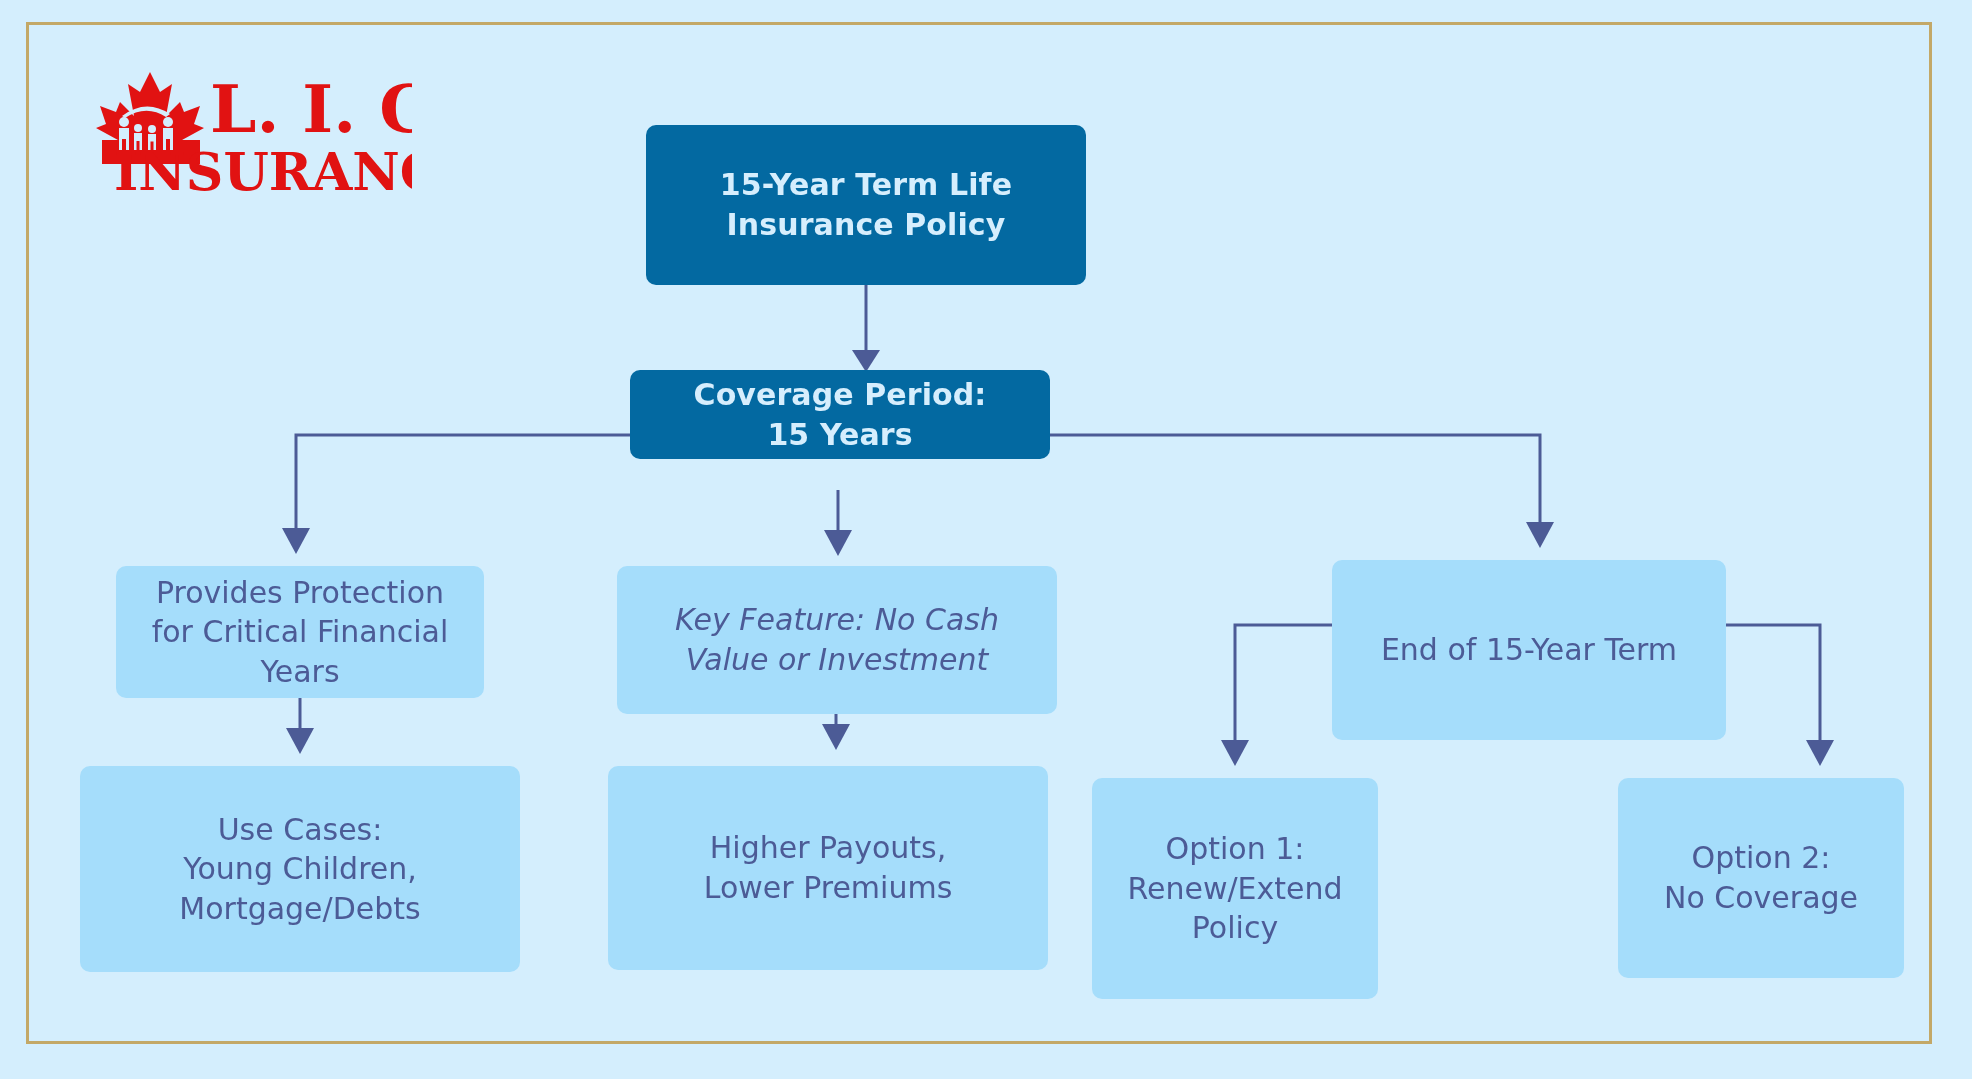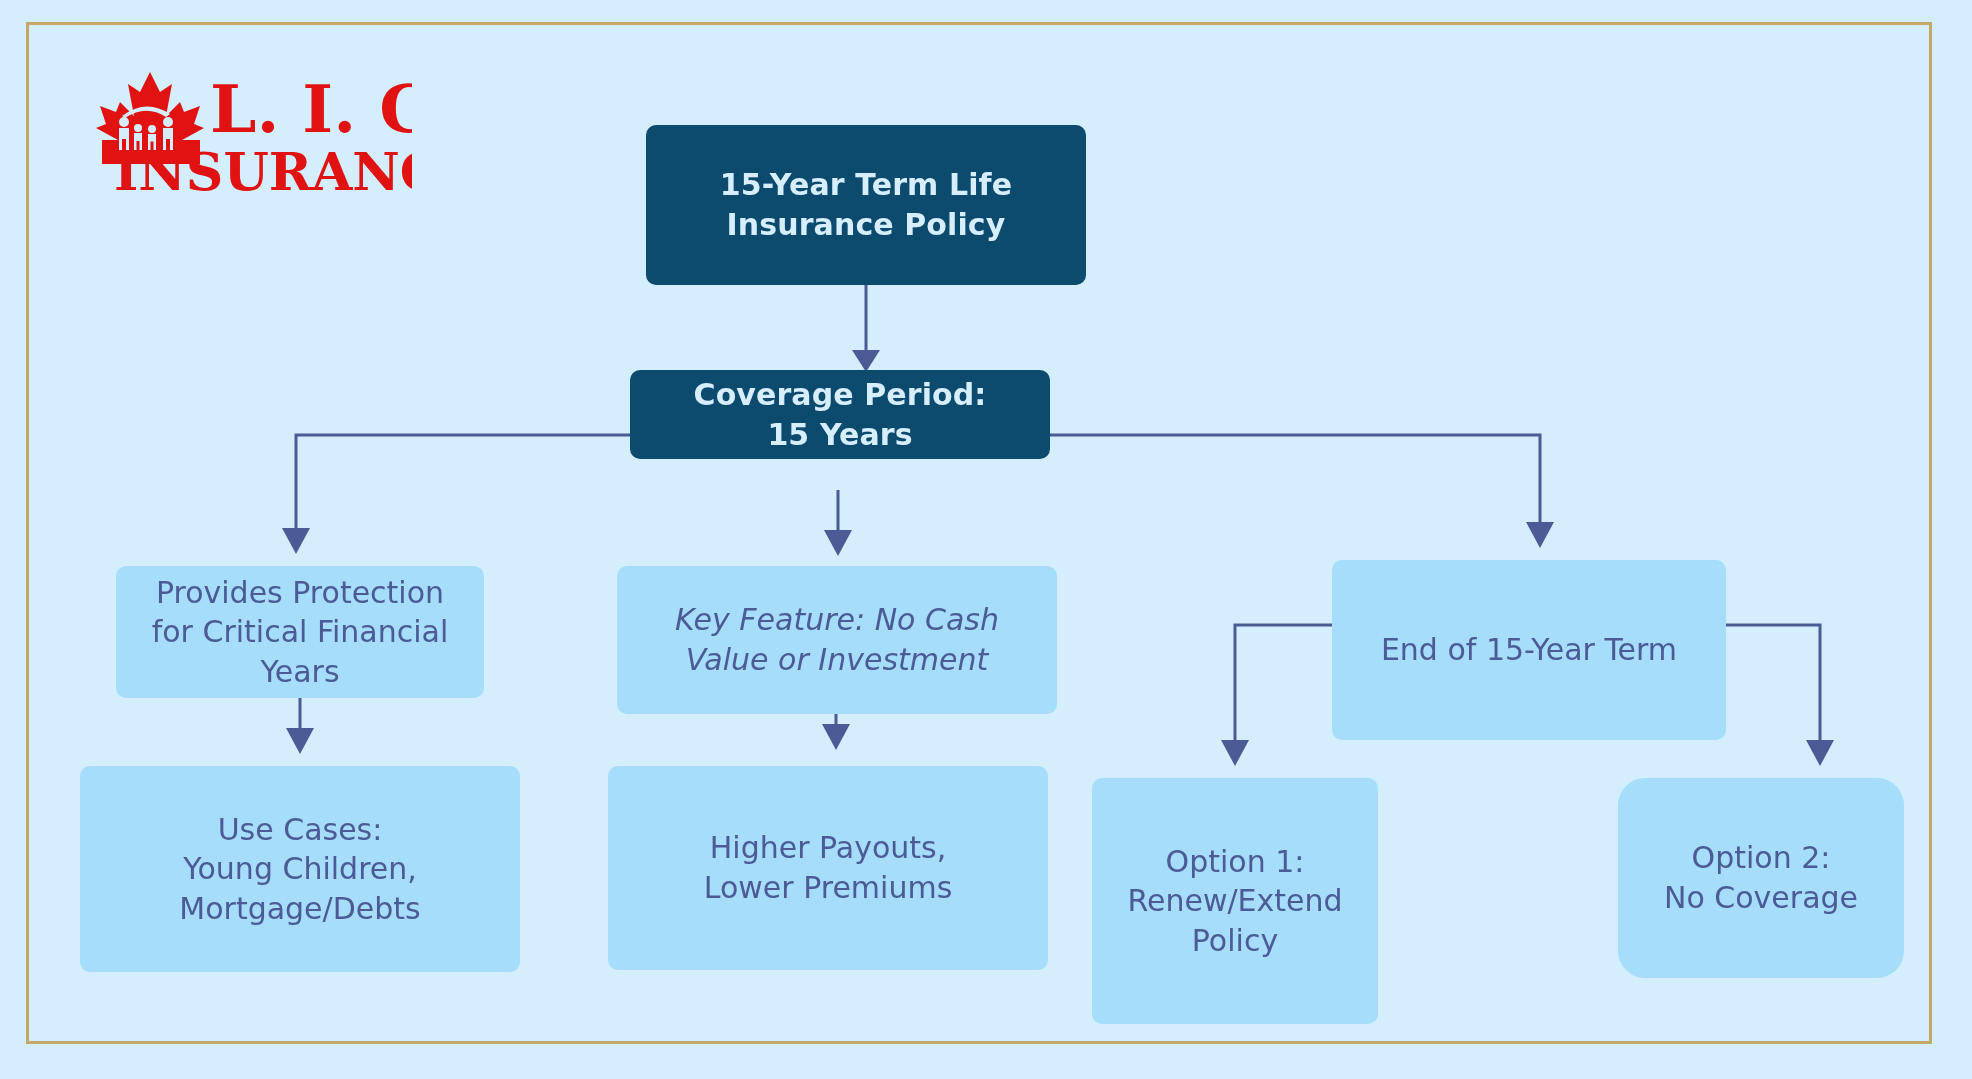--- a/index.html
+++ b/index.html
@@ -50,43 +50,43 @@
     box-sizing: border-box;
     border-radius: 10px;
     display: flex;
     align-items: center;
     justify-content: center;
     text-align: center;
     line-height: 1.32;
     white-space: pre-line;
   }
   .node.dark {
-    background: #0c4a6e;
+    background: #0369a1;
     color: #d6eefd;
     font-weight: bold;
     font-size: 30px;
     letter-spacing: .1px;
   }
   .node.light {
     background: #a5ddfb;
     color: #4c5b96;
     font-weight: normal;
     font-size: 30px;
   }
 
   
   #n-policy   { left: 646px;  top: 125px; width: 440px; height: 160px; }
   #n-coverage { left: 630px;  top: 370px; width: 420px; height: 89px; }
   #n-protect  { left: 116px;  top: 566px; width: 368px; height: 132px; }
   #n-keyfeat  { left: 617px;  top: 566px; width: 440px; height: 148px; font-style: italic; }
   #n-endterm  { left: 1332px; top: 560px; width: 394px; height: 180px; }
   #n-usecases { left: 80px;   top: 766px; width: 440px; height: 206px; }
   #n-payouts  { left: 608px;  top: 766px; width: 440px; height: 204px; }
-  #n-opt1     { left: 1092px; top: 778px; width: 286px; height: 246px; }
-  #n-opt2     { left: 1618px; top: 778px; width: 286px; height: 200px; border-radius: 27px; }
+  #n-opt1     { left: 1092px; top: 778px; width: 286px; height: 221px; }
+  #n-opt2     { left: 1618px; top: 778px; width: 286px; height: 200px; }
 </style>
 </head>
 <body>
 
 <div id="stage">
 
   <div id="frame"></div>
 
   <div id="logo">
     <svg width="350" height="150" viewBox="0 0 350 150" xmlns="http://www.w3.org/2000/svg">

